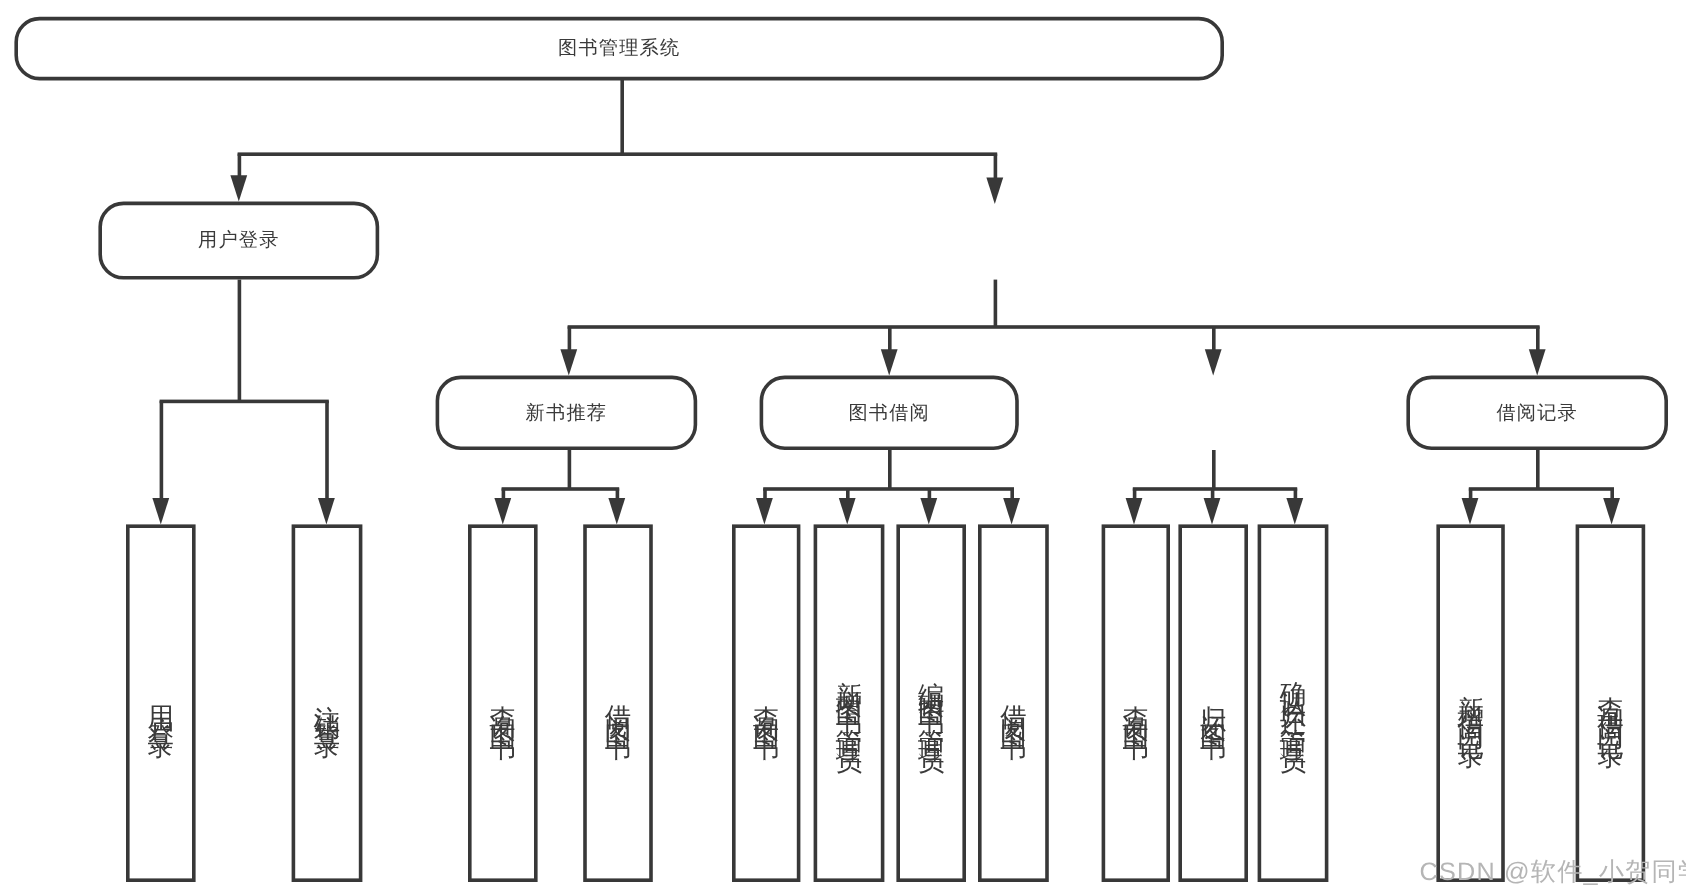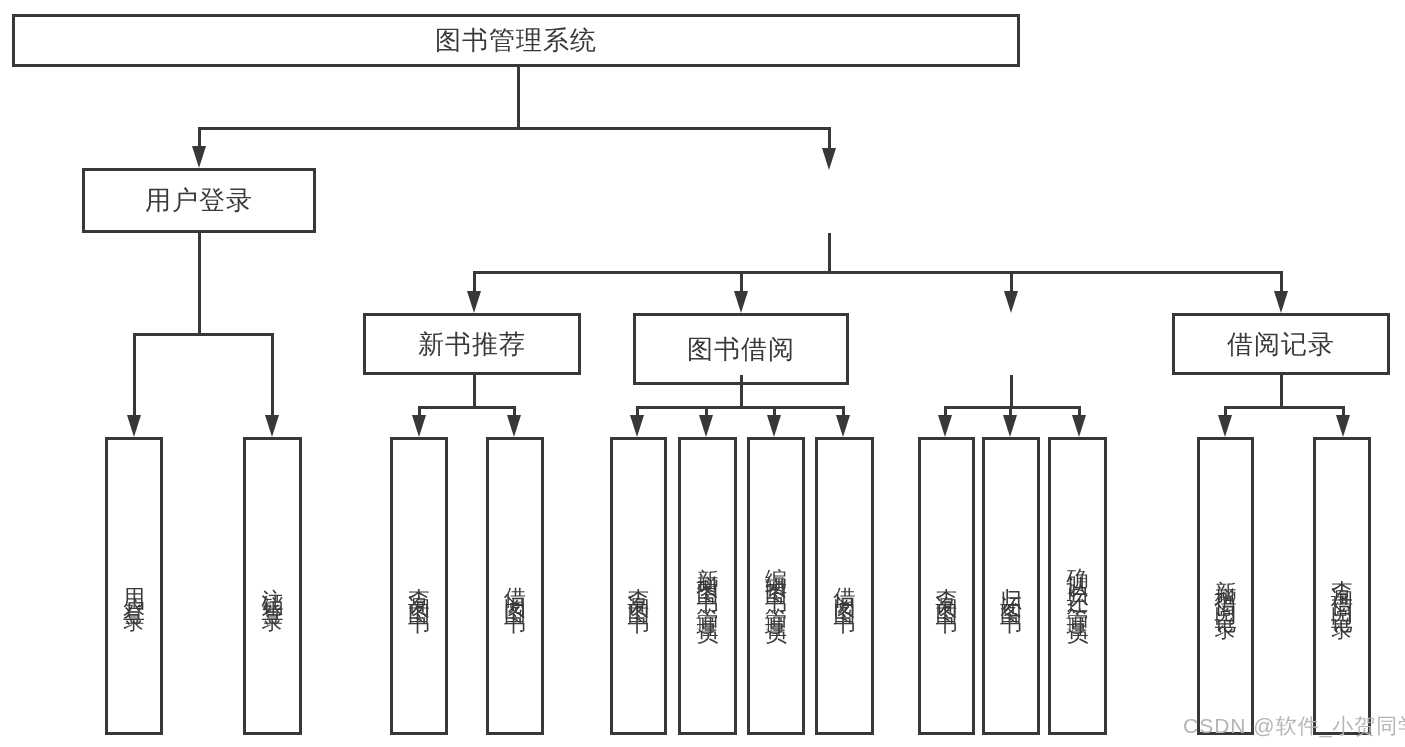--- a/index.html
+++ b/index.html
@@ -11,21 +11,21 @@
   html,body{margin:0;padding:0;background:var(--bg);}
   .stage{
     position:relative;width:1405px;height:747px;background:var(--bg);
     font-family:"Liberation Sans",sans-serif;color:var(--text);overflow:hidden;
   }
   
   .node{
     position:absolute;box-sizing:border-box;border:3px solid var(--line);
     background:var(--bg);display:flex;align-items:center;justify-content:center;
   }
-  .node-h{font-size:26px;letter-spacing:1px;}
+  .node-h{font-size:16px;letter-spacing:1px;border-radius:21px;}
   .node-v{font-size:22px;}
   .node-v .vtxt{
     writing-mode:vertical-rl;text-orientation:mixed;letter-spacing:8px;line-height:1;
     display:block;
   }
   
   .vl{position:absolute;width:3px;background:var(--line);}
   .hl{position:absolute;height:3px;background:var(--line);}
   .ah{position:absolute;width:0;height:0;
       border-left:7px solid transparent;border-right:7px solid transparent;
@@ -69,21 +69,21 @@
   <div class="vl" style="left:739.5px;top:272px;height:21px;"></div>
   <div class="ah" style="left:734px;top:291px;"></div>
   <div class="vl" style="left:1009.5px;top:272px;height:21px;"></div>
   <div class="ah" style="left:1004px;top:291px;"></div>
   <div class="vl" style="left:1279.5px;top:272px;height:21px;"></div>
   <div class="ah" style="left:1274px;top:291px;"></div>
 
   <div class="node node-h" style="left:363px;top:313px;width:218px;height:62px;">
     <span>新书推荐</span>
   </div>
-  <div class="node node-h" style="left:633px;top:313px;width:216px;height:72px;">
+  <div class="node node-h" style="left:633px;top:313px;width:216px;height:62px;">
     <span>图书借阅</span>
   </div>
   <div class="node node-h" style="left:1172px;top:313px;width:218px;height:62px;">
     <span>借阅记录</span>
   </div>
 
   <div class="vl" style="left:472.5px;top:375px;height:33px;"></div>
   <div class="hl" style="left:417.5px;top:406px;width:98px;"></div>
   <div class="vl" style="left:417.5px;top:407px;height:10px;"></div>
   <div class="ah" style="left:412px;top:415px;"></div>

